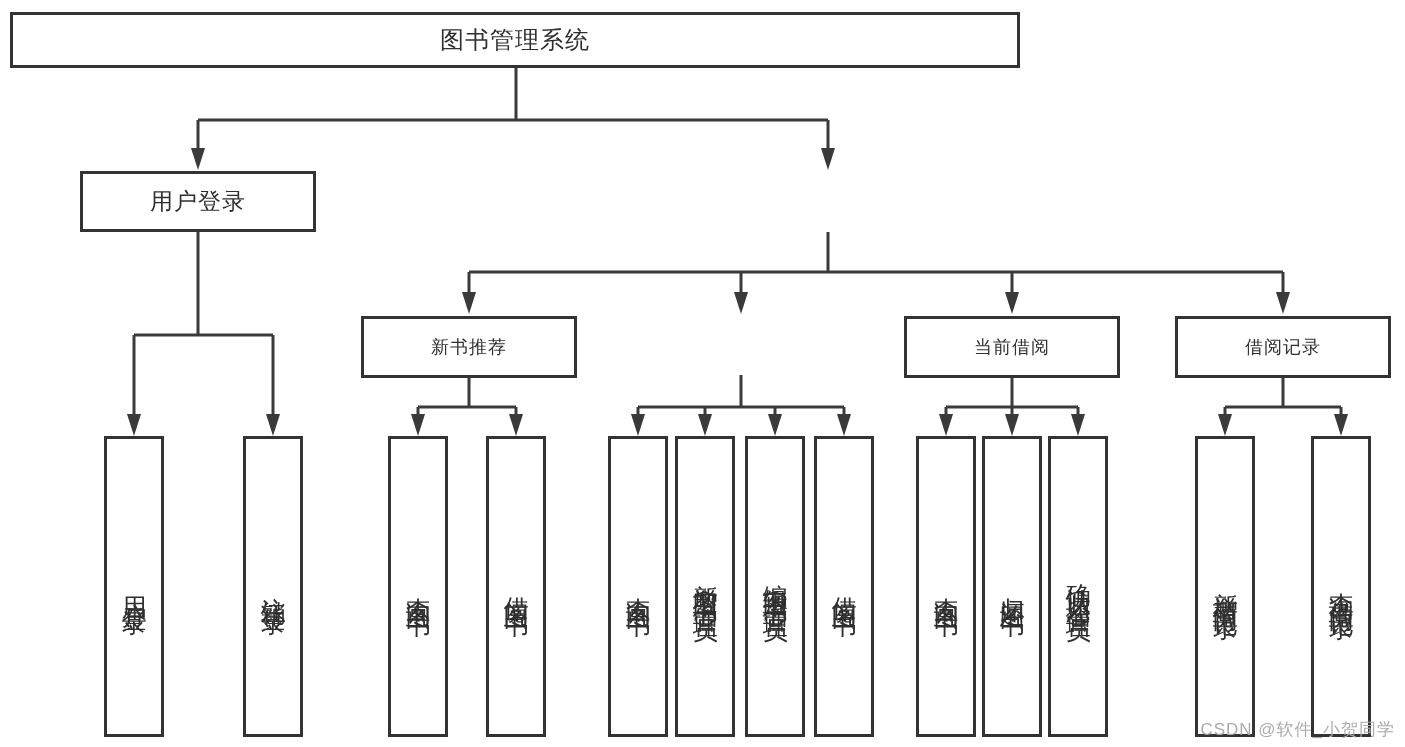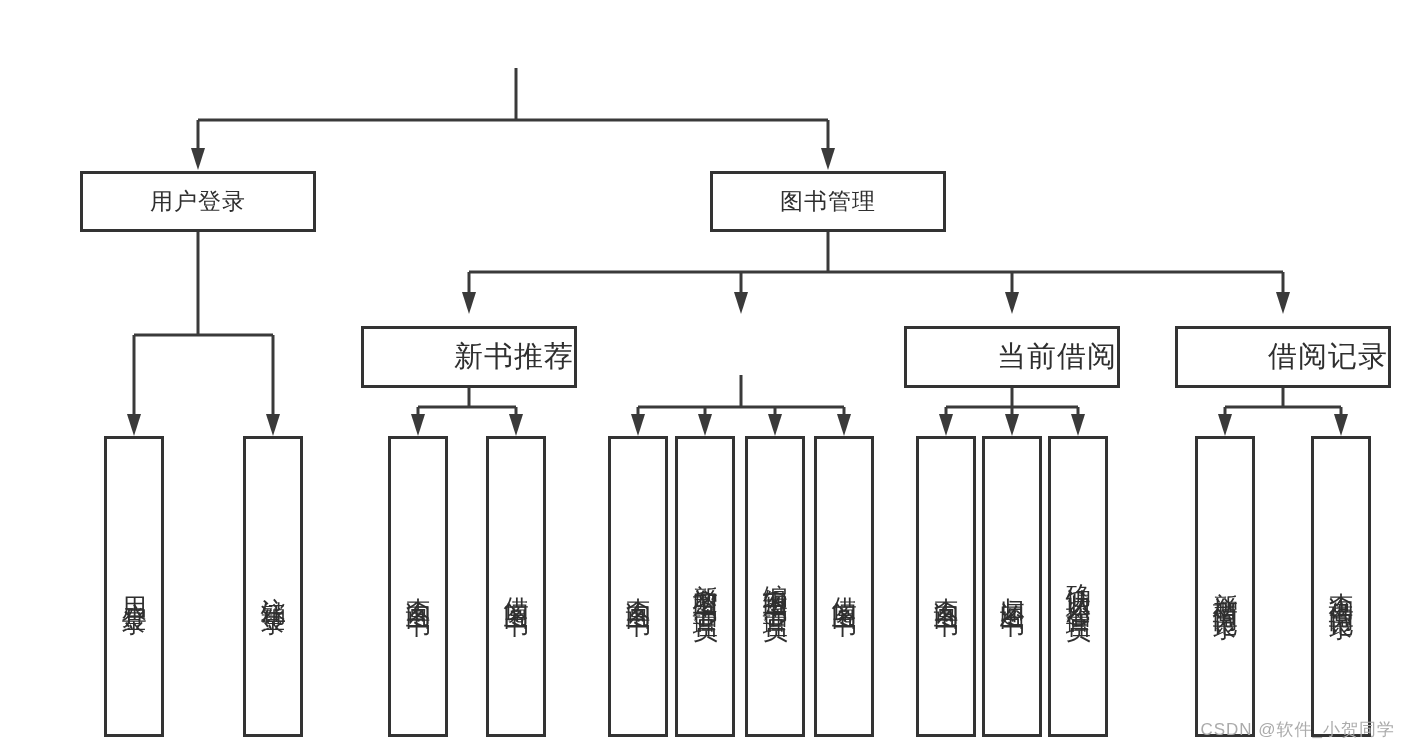--- a/index.html
+++ b/index.html
@@ -15,21 +15,21 @@
   .connectors { position:absolute; left:0; top:0; color:var(--line,#3a3a3a); }
   .box {
     position:absolute;
     border:3px solid var(--box-border,#333333);
     background:#ffffff;
     display:flex; align-items:center; justify-content:center;
     text-align:center;
   }
   .root  { left:10px;  top:12px;  width:1010px; height:56px; font-size:24px; letter-spacing:1px; }
   .l2    { top:171px;  width:236px; height:61px; font-size:23px; letter-spacing:1px; }
-  .l3    { top:326px;  width:216px; height:62px; font-size:29px; letter-spacing:1px;justify-content:flex-end; }
+  .l3    { top:316px;  width:216px; height:62px; font-size:18px; letter-spacing:1px; }
   .leaf  { top:436px;  width:60px;  height:301px; font-size:25px; }
   .vtext {
     writing-mode:vertical-rl;   
     letter-spacing:5px;
     line-height:1.1;
   }
   .watermark {
     position:absolute; right:10px; bottom:6px;
     font-size:17px; letter-spacing:1px;
     color:var(--watermark,#ababab);
@@ -101,26 +101,26 @@
       <polygon points="768,414 782,414 775,436"></polygon>
       <polygon points="837,414 851,414 844,436"></polygon>
       <polygon points="939,414 953,414 946,436"></polygon>
       <polygon points="1005,414 1019,414 1012,436"></polygon>
       <polygon points="1071,414 1085,414 1078,436"></polygon>
       <polygon points="1218,414 1232,414 1225,436"></polygon>
       <polygon points="1334,414 1348,414 1341,436"></polygon>
     </g>
   </svg>
 
+  <div class="box root">
+    <span>图书管理系统</span>
+  </div>
 
   <div class="box l2" style="left:80px">
     <span>用户登录</span>
-  </div>
-  <div class="box l2" style="left:710px">
-    <span>图书管理</span>
   </div>
 
   <div class="box l3" style="left:361px">
     <span>新书推荐</span>
   </div>
   <div class="box l3" style="left:1175px">
     <span>借阅记录</span>
   </div>
   <div class="box l3" style="left:904px">
     <span>当前借阅</span>

